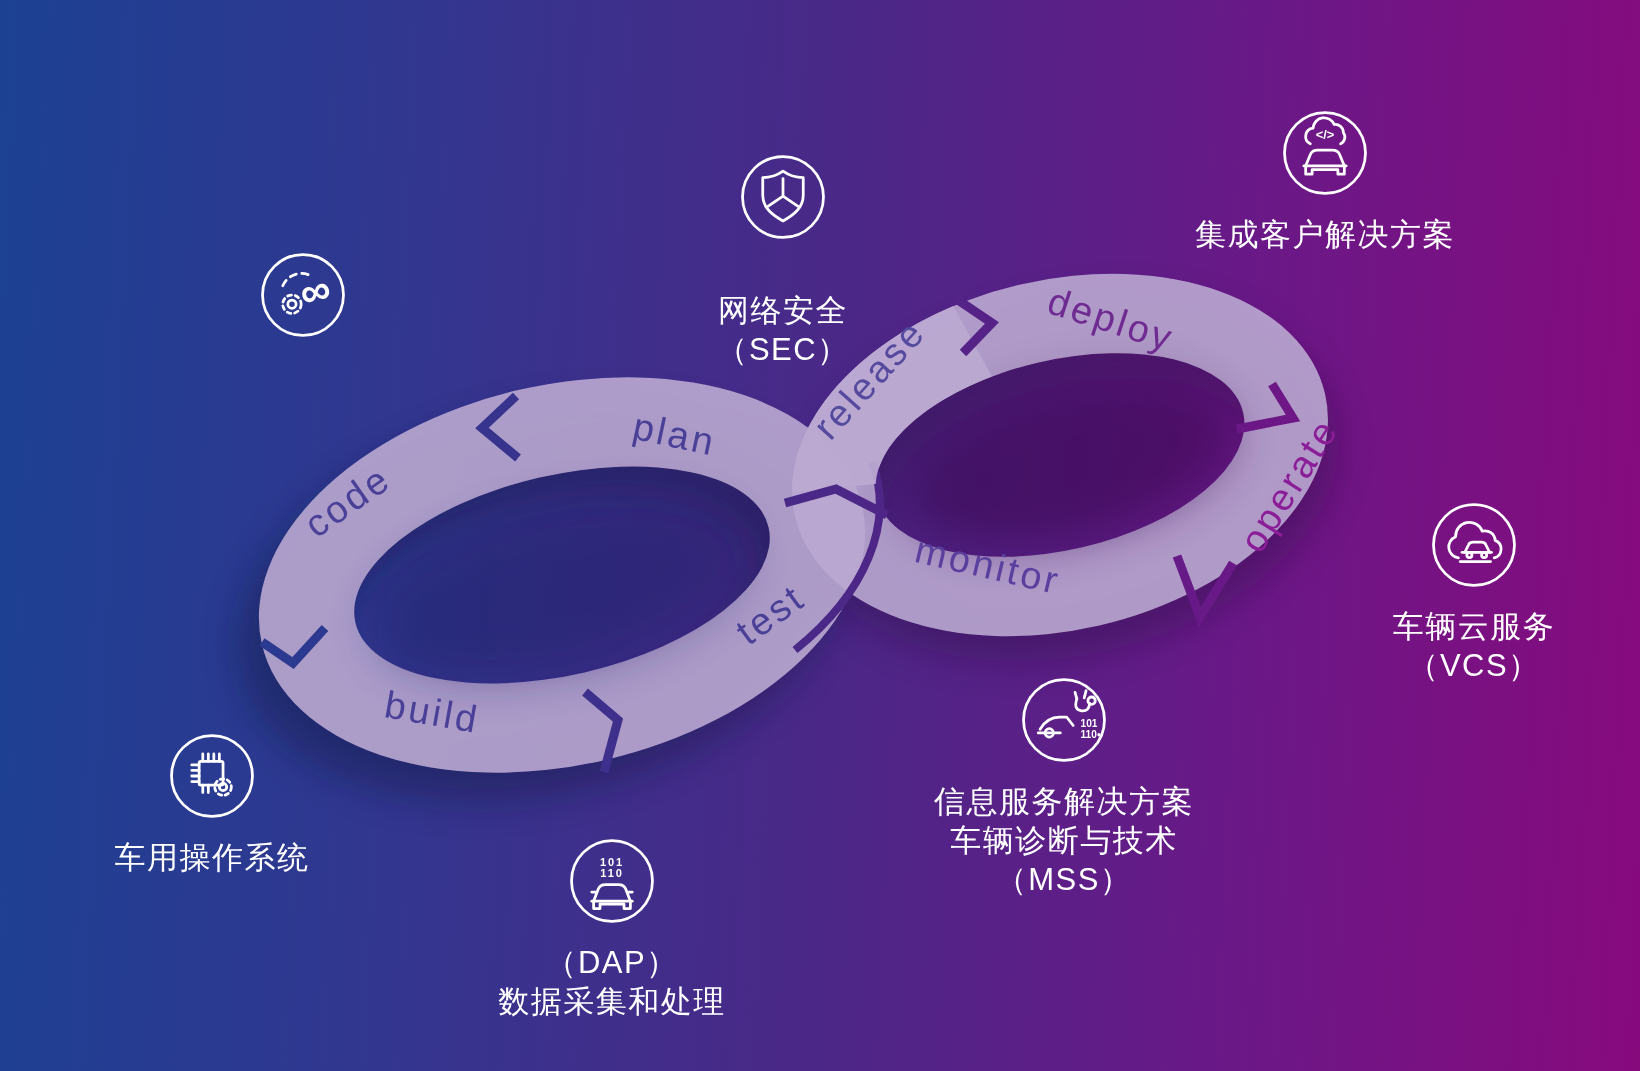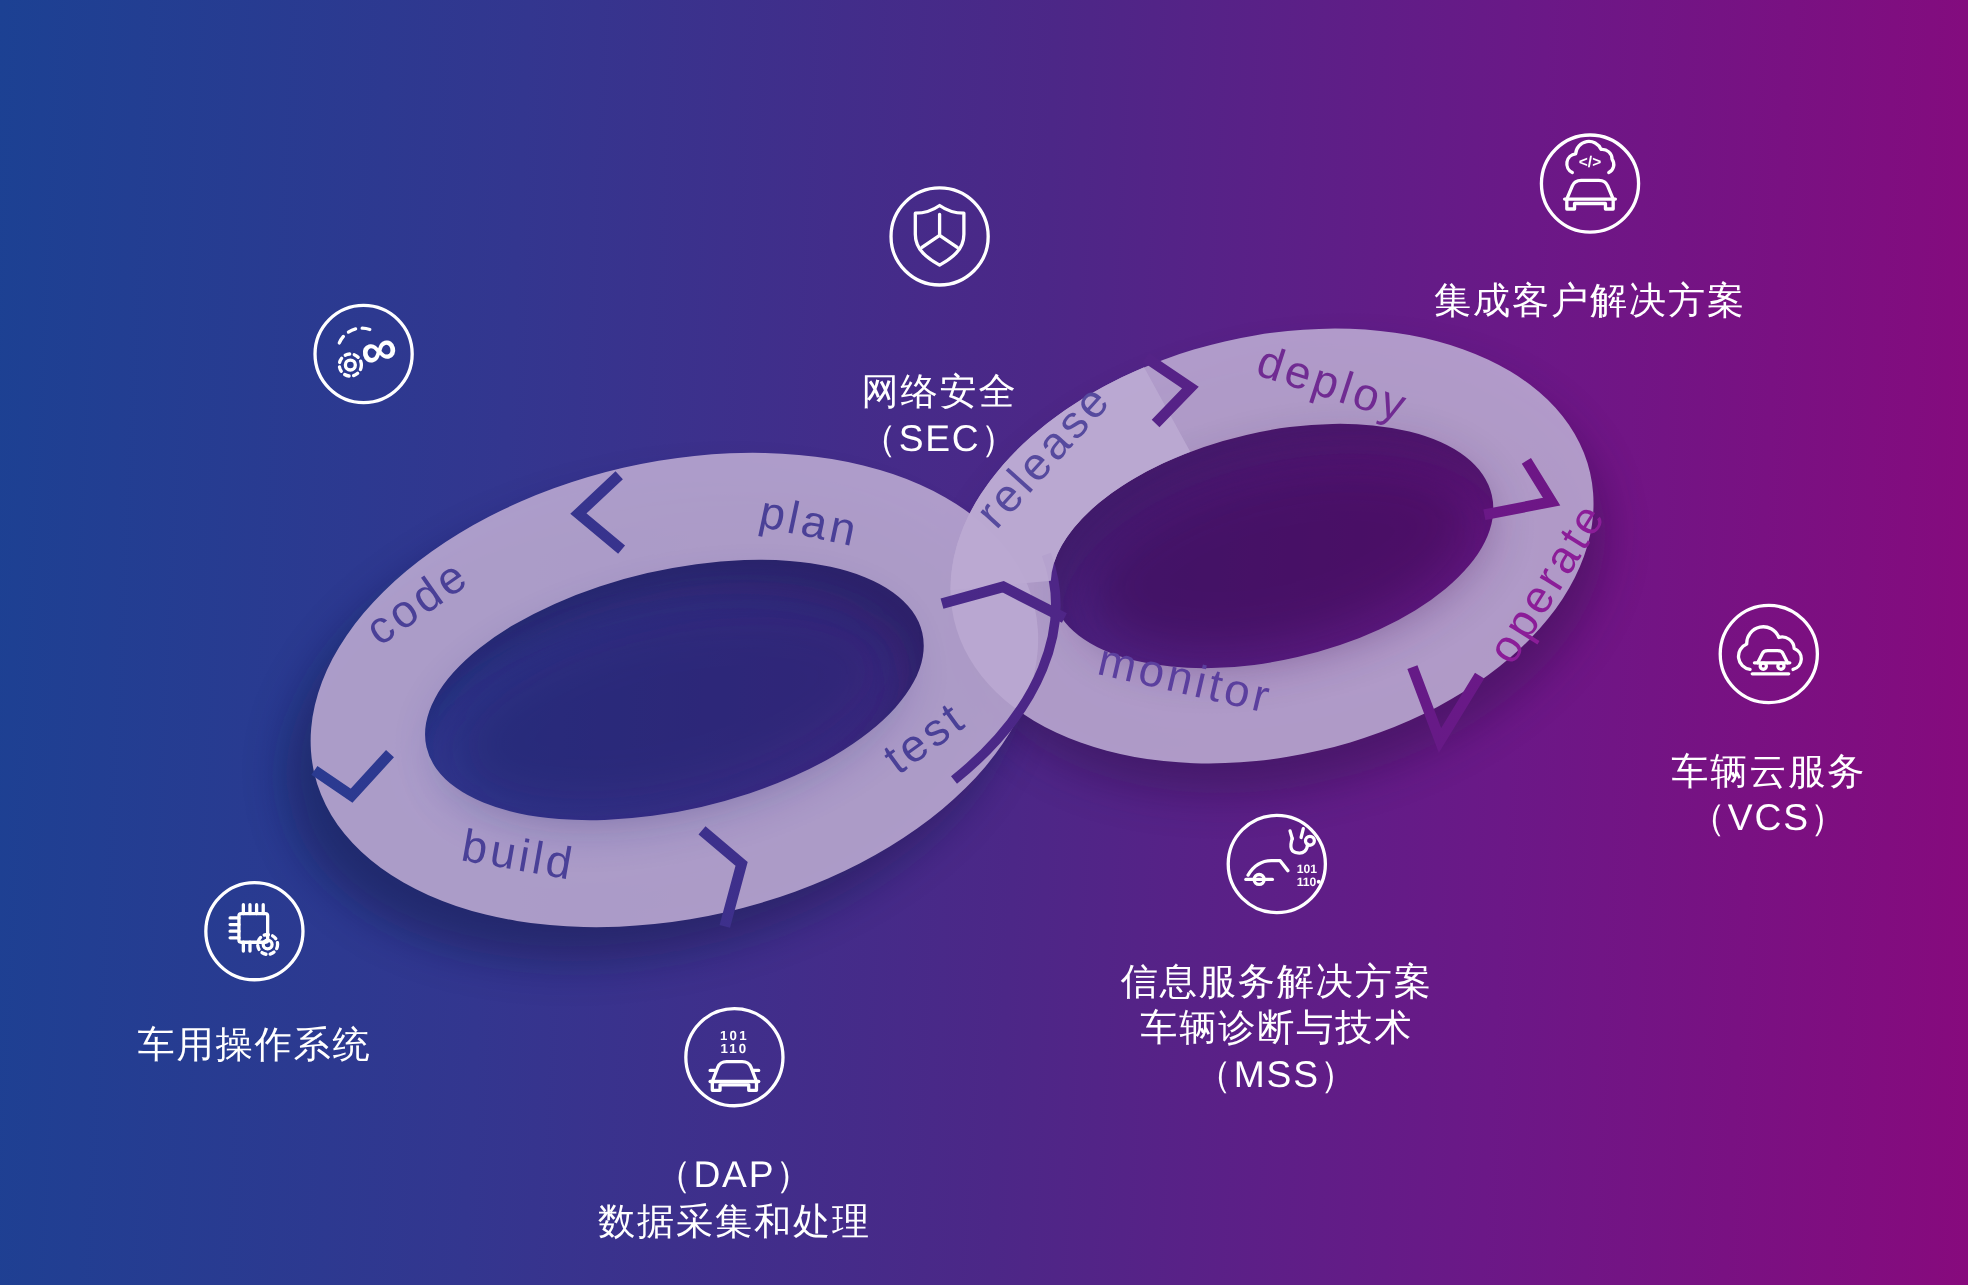--- a/index.html
+++ b/index.html
@@ -4,21 +4,21 @@
 <style>
   html,body{margin:0;padding:0;background:#111;}
   .stage{
     position:relative; width:1640px; height:1071px; overflow:hidden;
     background:linear-gradient(93deg,#1c4193 0%,#33368f 26%,#4c2787 52%,#6b1887 76%,#870a7d 100%);
     font-family:"Liberation Sans", sans-serif;
   }
   svg.loop{position:absolute;left:0;top:0;}
   .callout{position:absolute;display:flex;flex-direction:column;align-items:center;color:#fff;}
   .callout .icon{width:92px;height:92px;}
-  .callout .lines{margin-top:32px;text-align:center;font-size:31px;font-weight:400;
+  .callout .lines{margin-top:16px;text-align:center;font-size:31px;font-weight:400;
                   letter-spacing:1.5px;line-height:39px;color:#ffffff;}
   .seg{font-size:38px;letter-spacing:3px;font-weight:400;}
   .seg-plan,.seg-code,.seg-build,.seg-test{fill:#4a4097;}
   .seg-release{fill:#564a9e;}
   .seg-monitor{fill:#5b3f9e;}
   .seg-deploy{fill:#702b92;}
   .seg-operate{fill:#8b1d98;}
   .ic{stroke:#fff;fill:none;stroke-width:3;stroke-linecap:round;stroke-linejoin:round;}
   .ic-txt{fill:#fff;stroke:none;font-family:"Liberation Sans",sans-serif;font-weight:700;}
 </style>
@@ -178,21 +178,21 @@
       <path class="ic" d="M28 72 h44"></path>
       <path class="ic" d="M30 72 v8 h7 v-5 h26 v5 h7 v-8"></path>
       <path class="ic" d="M33 62 h-5 M67 62 h5" stroke-width="2.6"></path>
     </svg>
     <div class="lines">
       <div>（DAP）</div>
       <div>数据采集和处理</div>
     </div>
   </div>
 
-  <div class="callout" style="left:62px;top:730px;width:300px;font-family:Liberation Mono, monospace;">
+  <div class="callout" style="left:62px;top:730px;width:300px;">
     <svg class="icon" viewBox="0 0 100 100">
       <circle class="ic" cx="50" cy="50" r="44" stroke-width="3.4"></circle>
       <rect class="ic" x="36" y="34" width="26" height="26" rx="2"></rect>
       <path class="ic" d="M36 38 h-8 M36 44 h-8 M36 50 h-8 M36 56 h-8" stroke-width="2.6"></path>
       <path class="ic" d="M40 34 v-8 M46 34 v-8 M52 34 v-8 M58 34 v-8" stroke-width="2.6"></path>
       <path class="ic" d="M40 60 v8 M46 60 v8" stroke-width="2.6"></path>
       <circle class="ic" cx="62" cy="62" r="9" stroke-width="6" stroke-dasharray="3.9 3.9"></circle>
       <circle class="ic" cx="62" cy="62" r="4"></circle>
     </svg>
     <div class="lines">

